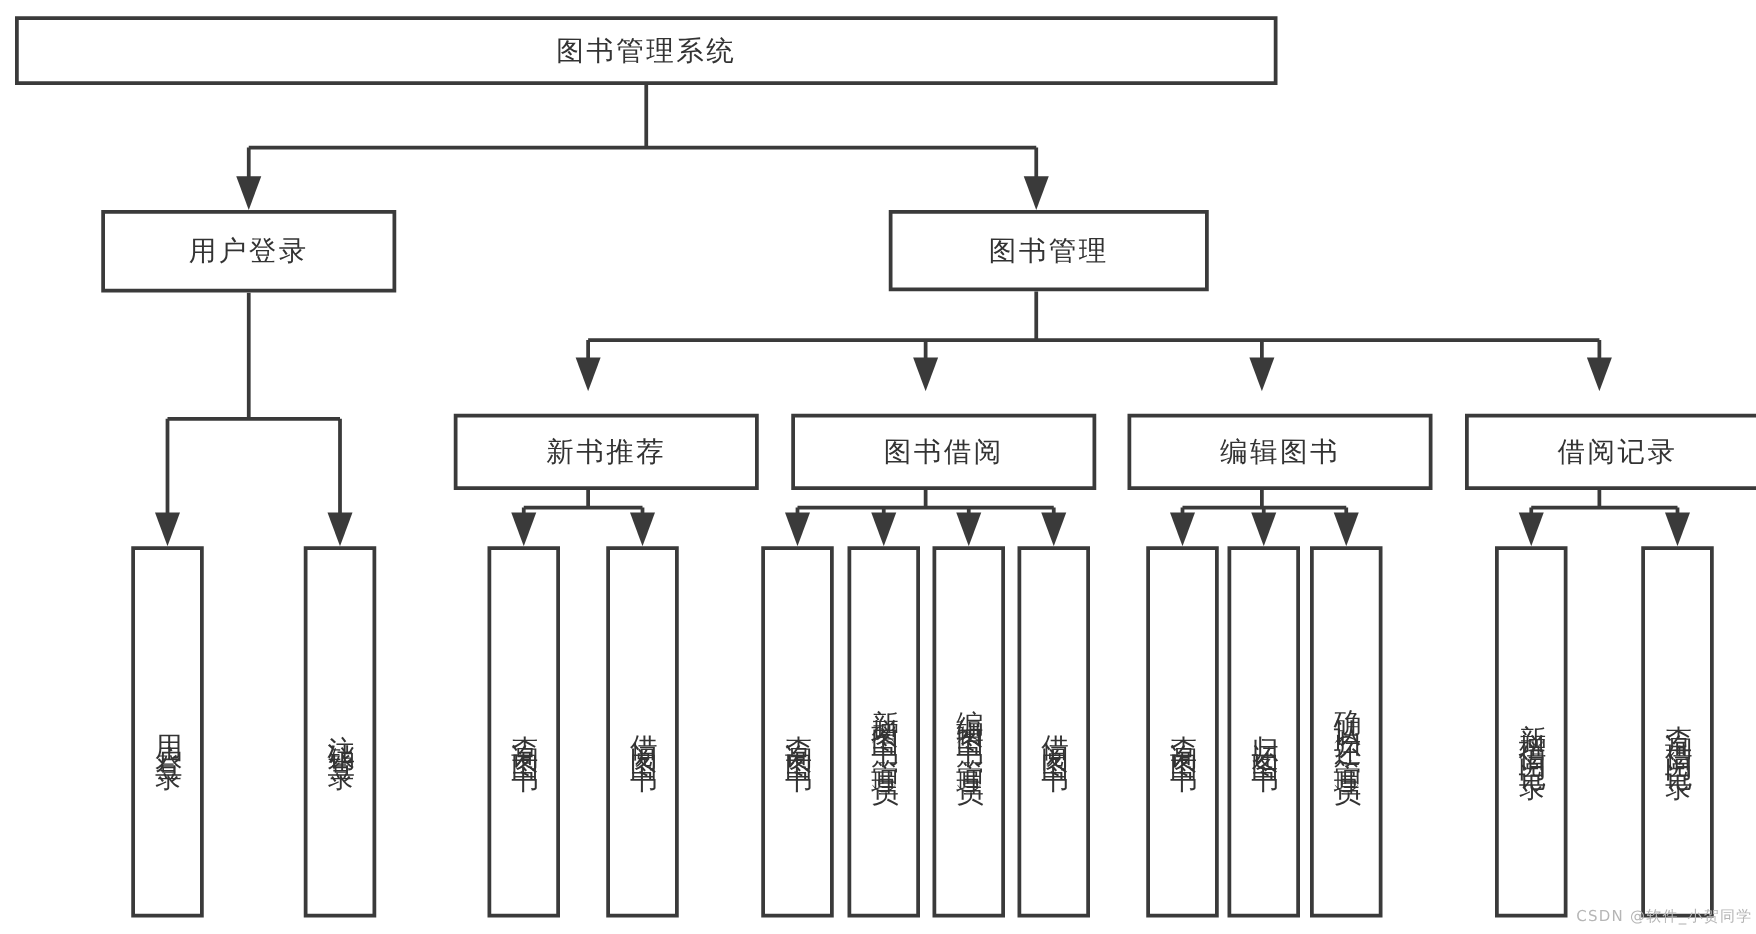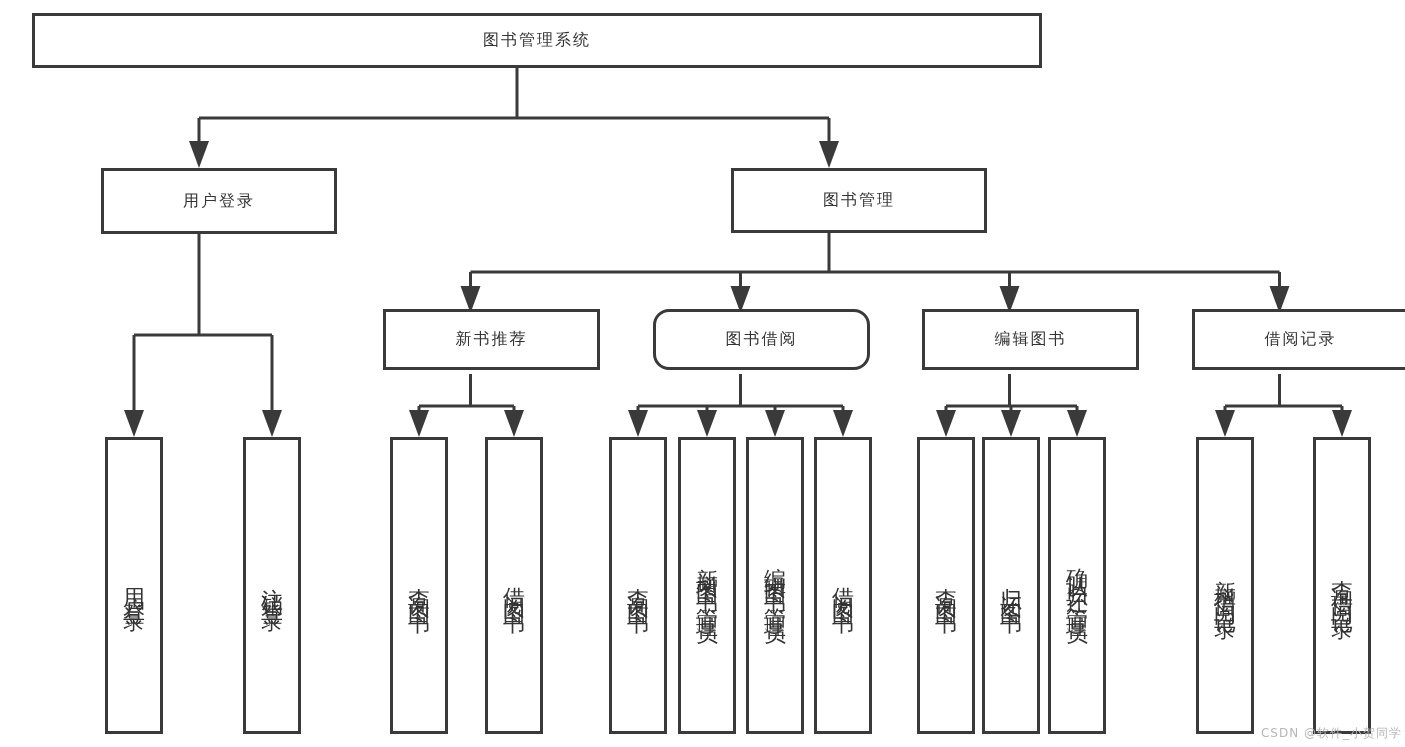--- a/index.html
+++ b/index.html
@@ -10,35 +10,35 @@
     overflow:hidden;
     font-family:"DejaVu Sans","Liberation Sans",sans-serif;
   }
   .connectors{position:absolute;left:0;top:0;z-index:1;}
   .box{
     position:absolute;box-sizing:border-box;z-index:2;
     background:#ffffff;border:3px solid #3a3a3a;
     display:flex;align-items:center;justify-content:center;
     color:#333333;
   }
-  .h{font-size:16px;letter-spacing:2px;white-space:nowrap;margin-left:20px;}
+  .h{font-size:22px;letter-spacing:2px;white-space:nowrap;}
   .v{
     writing-mode:vertical-rl;text-orientation:mixed;
     font-size:22px;letter-spacing:8px;line-height:1.0;
     white-space:nowrap;
   }
   
   #root{left:12px;top:13px;width:1010px;height:55px;}
   
   #n-user-login{left:81px;top:168px;width:236px;height:66px;}
   #n-book-mgmt{left:711px;top:168px;width:256px;height:65px;}
   
-  .l3{top:309px;width:217px;height:61px;font-family:Liberation Serif, serif;}
+  .l3{top:331px;width:244px;height:61px;font-family:Liberation Serif, serif;}
   #s-newbook{left:363px;}
-  #s-borrow{left:633px;border-radius:16px;}
+  #s-borrow{left:633px;}
   #s-current{left:902px;}
   #s-records{left:1172px;}
   
   .leaf{top:437px;width:58px;height:297px;}
   #l-1{left:105px;}  #l-2{left:243px;}
   #l-3{left:390px;}  #l-4{left:485px;}
   #l-5{left:609px;}  #l-6{left:678px;}
   #l-7{left:746px;}  #l-8{left:814px;}
   #l-9{left:917px;}  #l-10{left:982px;}
   #l-11{left:1048px;}

